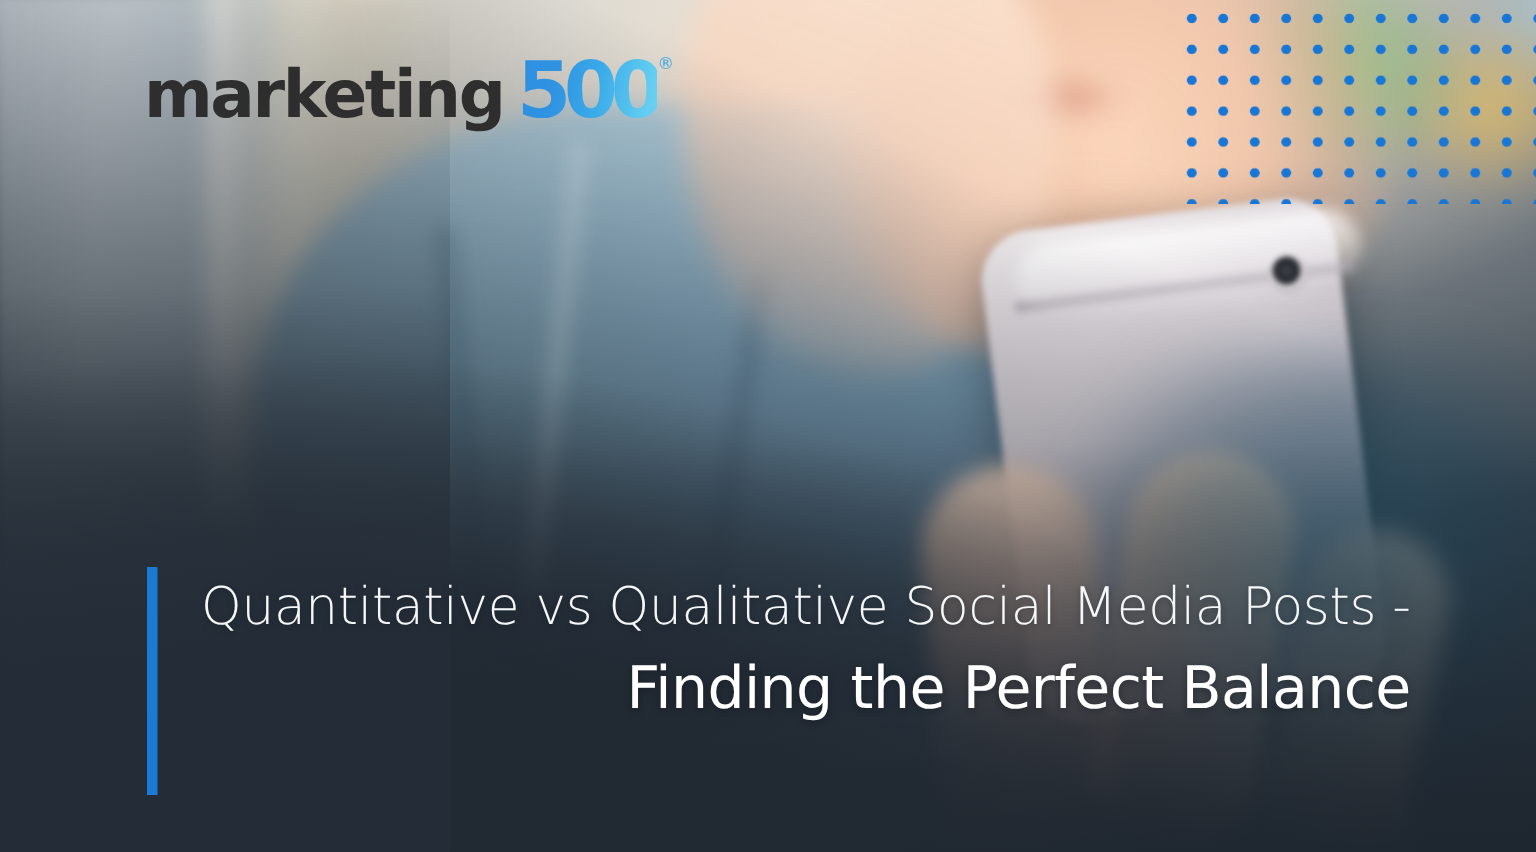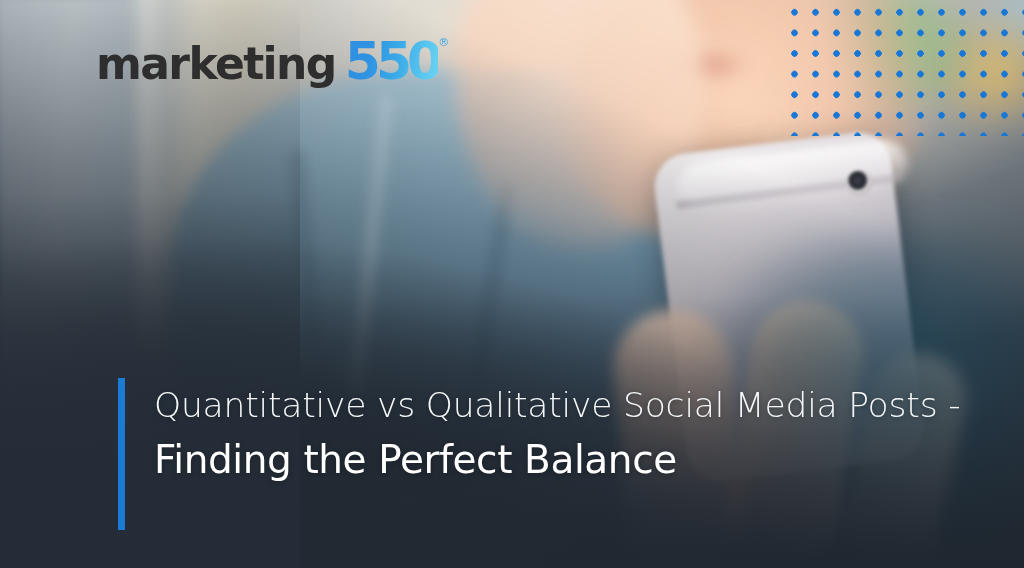--- a/index.html
+++ b/index.html
@@ -1,15 +1,15 @@
 <!DOCTYPE html>
 <html><head>
 <meta charset="utf-8">
 <style>
-  * { box-sizing: border-box; margin: 0; padding: 0; }
+  * { box-sizing: border-box; margin: 0; padding: 0; text-align: right; }
   html, body {
     width: 1024px; height: 568px;
     overflow: hidden;
     background: #2b333c;
     font-family: "Liberation Sans", sans-serif;
   }
 
   #banner {
     position: relative;
     width: 1024px;
@@ -305,21 +305,20 @@
     line-height: 1;
   }
 
   
   #title-block {
     position: absolute;
     left: 98px; top: 378px;
     width: 900px;
     display: flex;
     align-items: stretch;
-    margin-left: 20px;
   }
   #accent-bar {
     width: 7px;
     min-width: 7px;
     height: 152px;
     background: #1a7ad4;
   }
   #title-text {
     padding-left: 29px;
     padding-top: 8px;
@@ -378,21 +377,21 @@
   <div class="bg-desk2"></div>
   <div class="bg-desk"></div>
   <div class="photo-layer bg-scrim"></div>
   <div class="bg-scrim-left"></div>
 
   <div id="dot-grid"></div>
 
   <div id="logo">
     <span id="logo-wordmark">marketing</span>
     <span id="logo-360">
-      <span id="logo-360-text">550</span>
+      <span id="logo-360-text">500</span>
       <span id="logo-reg">®</span>
     </span>
   </div>
 
   <div id="title-block">
     <div id="accent-bar"></div>
     <div id="title-text">
       <div id="title-line1">Quantitative vs Qualitative Social Media Posts -</div>
       <div id="title-line2">Finding the Perfect Balance</div>
     </div>

